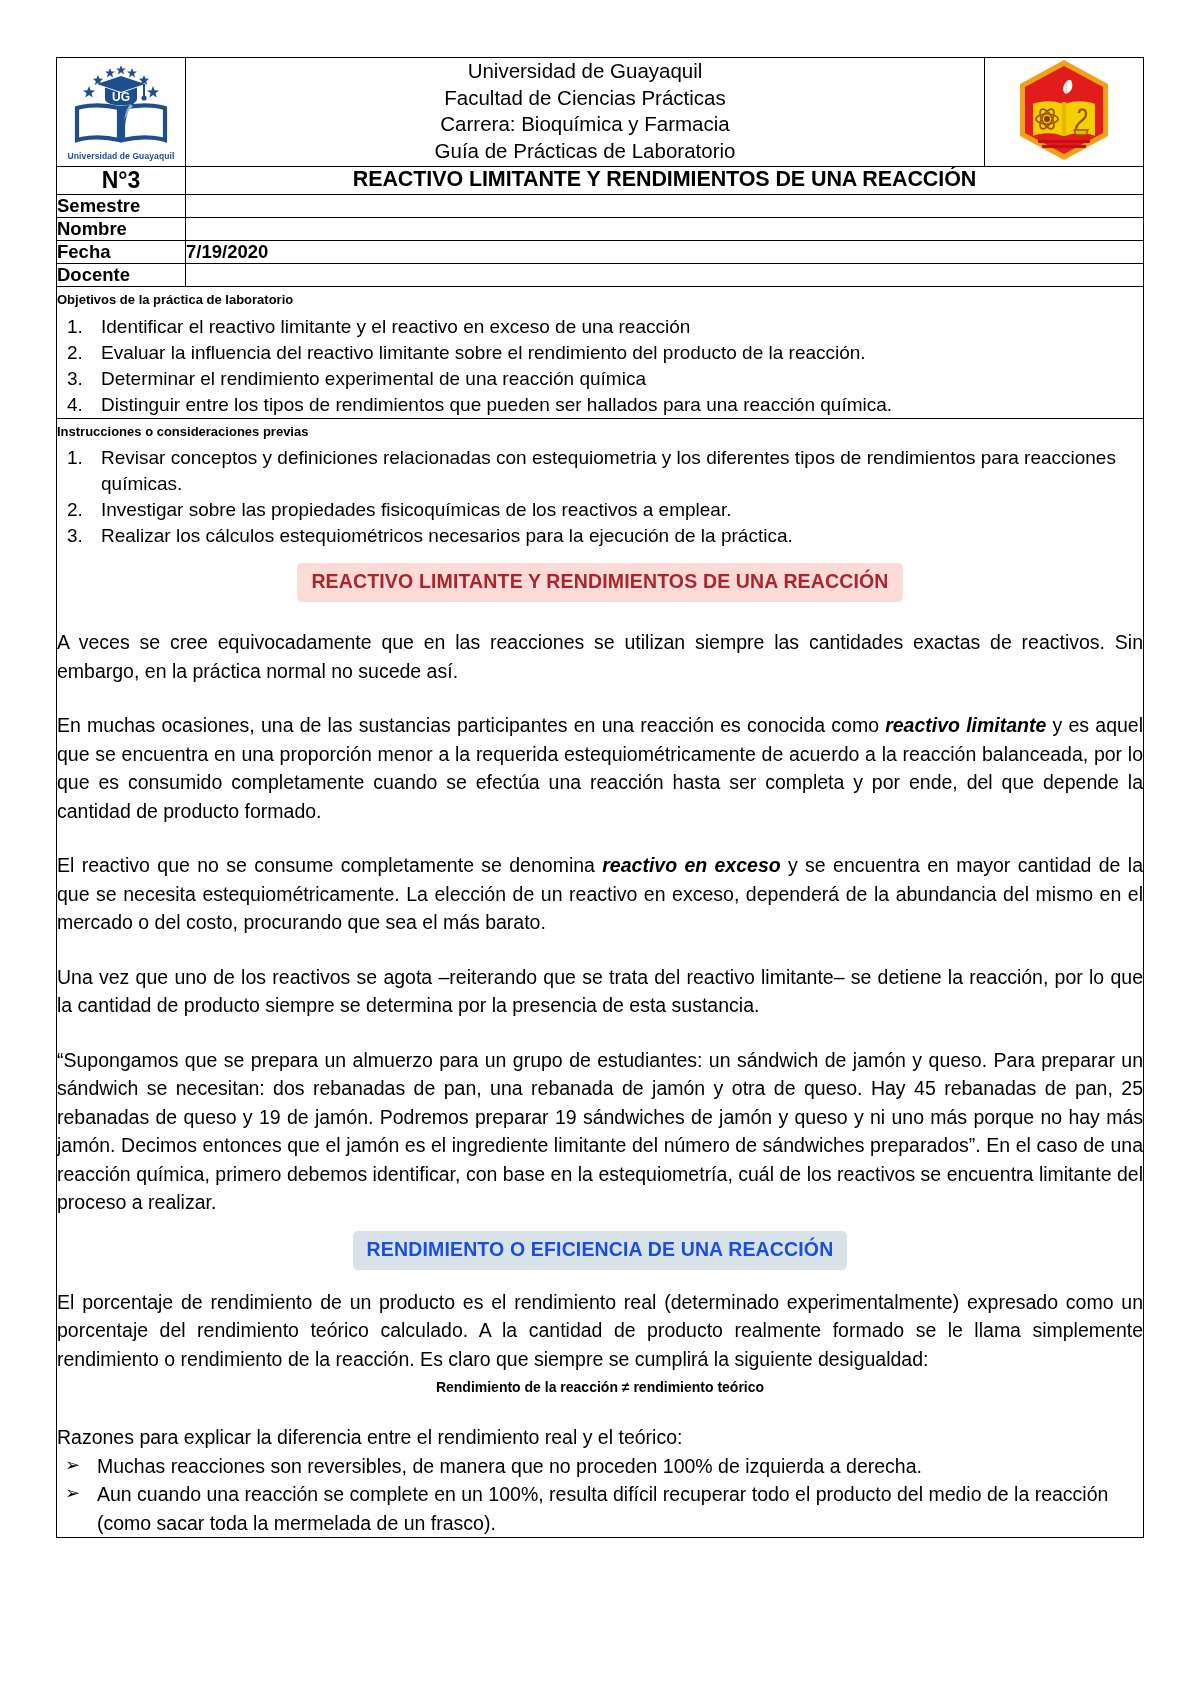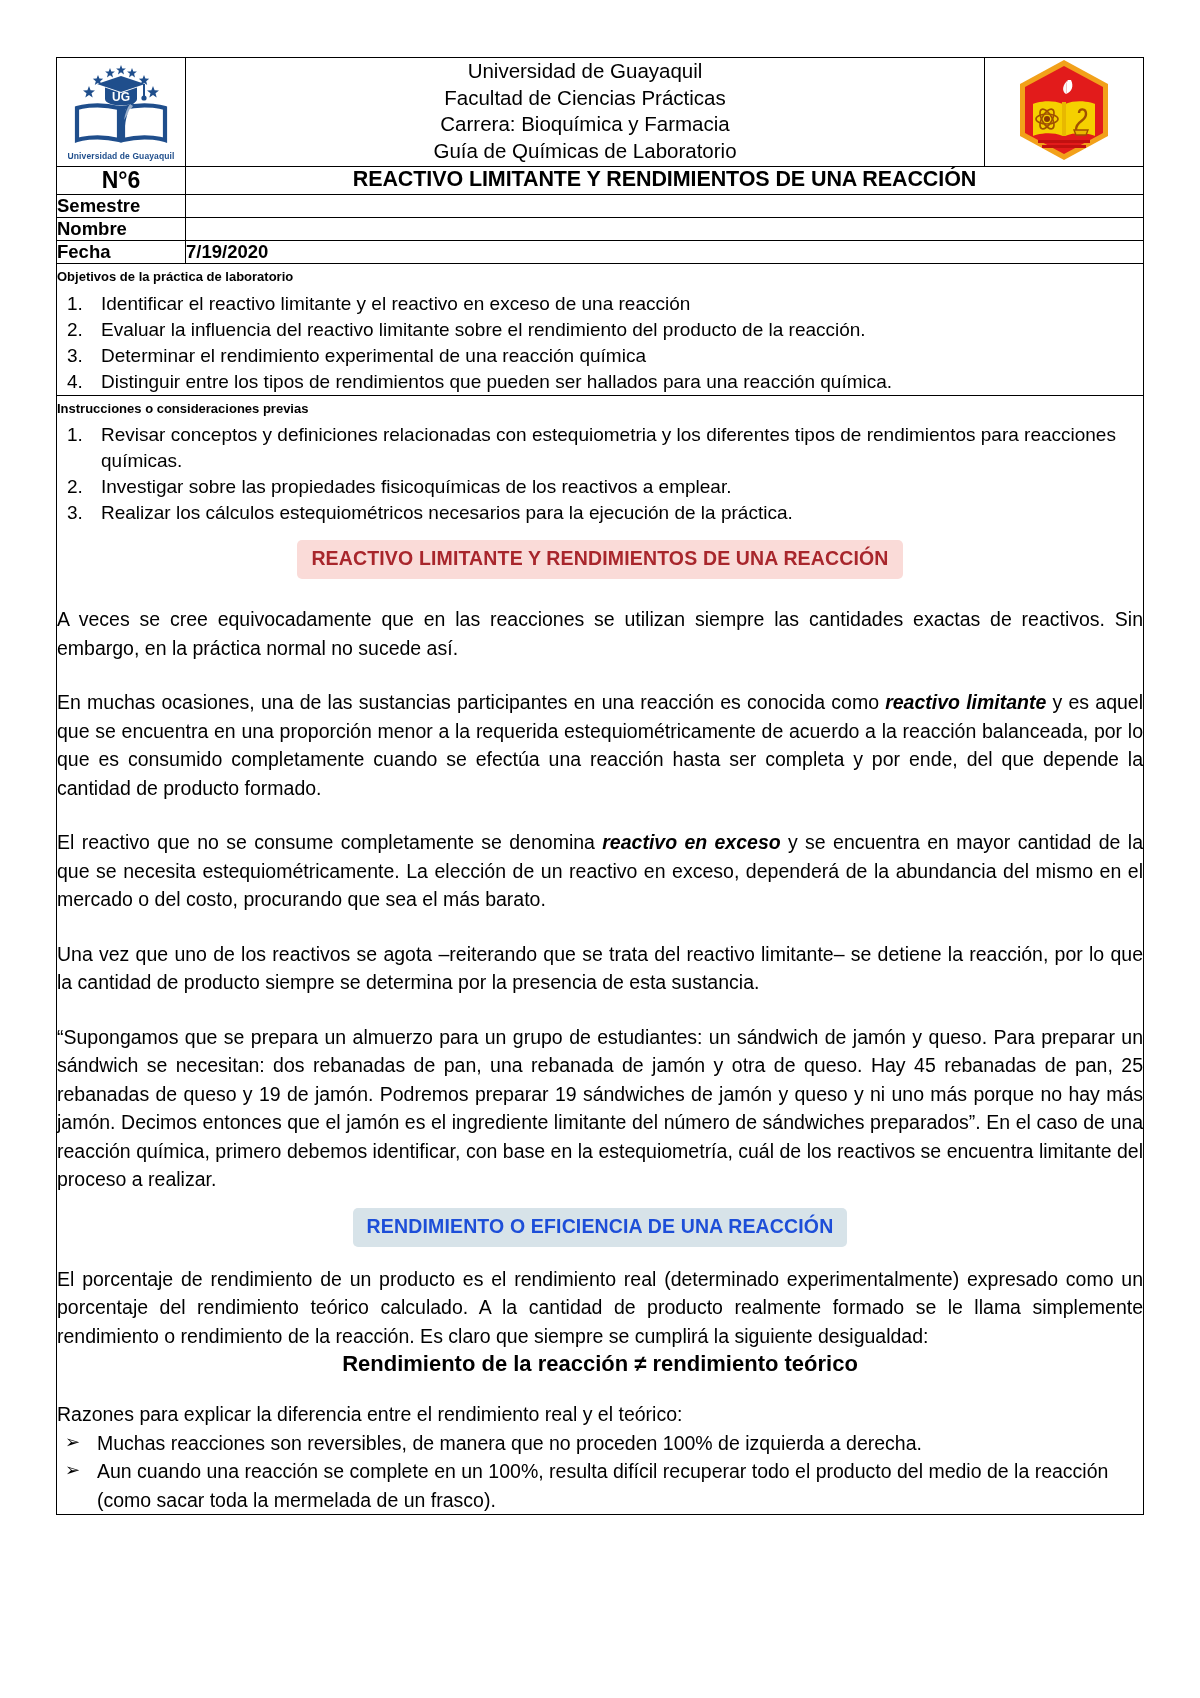--- a/index.html
+++ b/index.html
@@ -167,21 +167,21 @@
     background: #FADBD8;
     color: #A8262C;
   }
   .chip-blue {
     background: #D7E3E9;
     color: #1d4ed8;
   }
   .center-bold {
     text-align: center;
     font-weight: bold;
-    font-size: 22px;
+    font-size: 14px;
     line-height: 28px;
     margin: 0;
   }
   ul.arrow-list {
     margin: 0;
     padding: 0;
     list-style: none;
   }
   ul.arrow-list > li {
     position: relative;
@@ -241,21 +241,21 @@
             </g>
           </svg>
         </span>
         <div class="ug-caption">Universidad de Guayaquil</div>
       </td>
 
       <td class="univ-cell">
         <div class="univ-line">Universidad de Guayaquil</div>
         <div class="univ-line">Facultad de Ciencias Prácticas</div>
         <div class="univ-line">Carrera: Bioquímica y Farmacia</div>
-        <div class="univ-line">Guía de Químicas de Laboratorio</div>
+        <div class="univ-line">Guía de Prácticas de Laboratorio</div>
       </td>
 
       <td class="seal-cell">
         <span>
           <svg width="96" height="104" viewBox="0 0 96 104" xmlns="http://www.w3.org/2000/svg">
             <polygon points="48,2 92,26 92,78 48,102 4,78 4,26" fill="#F2A11A"></polygon>
             <polygon points="48,8 87,29 87,75 48,96 9,75 9,29" fill="#E21B1B"></polygon>
 
             <path d="M17,46 L17,78 C17,78 32,72 47,78 L47,46 C32,40 17,46 17,46 Z" fill="#F5D000"></path>
             <path d="M79,46 L79,78 C79,78 64,72 49,78 L49,46 C64,40 79,46 79,46 Z" fill="#F5D000"></path>
@@ -277,35 +277,39 @@
             <path d="M50,36 C52,31 49,27 52,22 C47,26 45,33 50,36 Z" fill="#F8F8F8"></path>
 
             <rect x="22" y="82" width="52" height="3" fill="#C21010"></rect>
             <rect x="26" y="87" width="44" height="3" fill="#C21010"></rect>
           </svg>
         </span>
       </td>
     </tr>
 
     <tr>
-      <td class="num-cell">N°6</td>
+      <td class="num-cell">N°3</td>
       <td class="bigtitle-cell" colspan="2">REACTIVO LIMITANTE Y RENDIMIENTOS DE UNA REACCIÓN</td>
     </tr>
 
     <tr>
       <td class="field-label">Semestre</td>
       <td class="field-value" colspan="2">&nbsp;</td>
     </tr>
     <tr>
       <td class="field-label">Nombre</td>
       <td class="field-value" colspan="2">&nbsp;</td>
     </tr>
     <tr>
       <td class="field-label">Fecha</td>
       <td class="field-value" colspan="2">7/19/2020</td>
+    </tr>
+    <tr>
+      <td class="field-label">Docente</td>
+      <td class="field-value" colspan="2">&nbsp;</td>
     </tr>
 
     <tr>
       <td class="block-cell" colspan="3">
         <div class="block-head">Objetivos de la práctica de laboratorio</div>
         <ol class="num-list">
           <li>
             <span class="n">1.</span>
             <span>Identificar el reactivo limitante y el reactivo en exceso de una reacción</span>
           </li>

